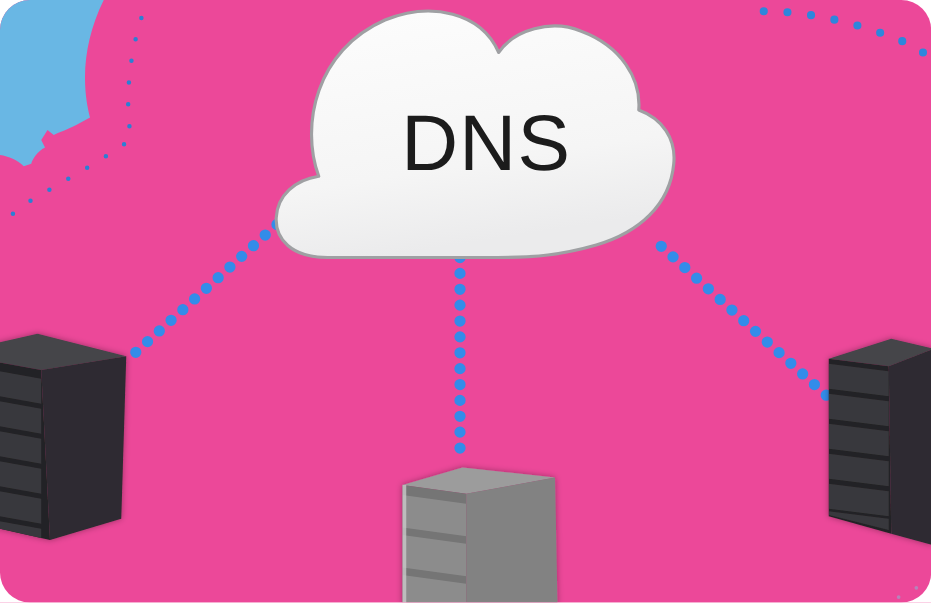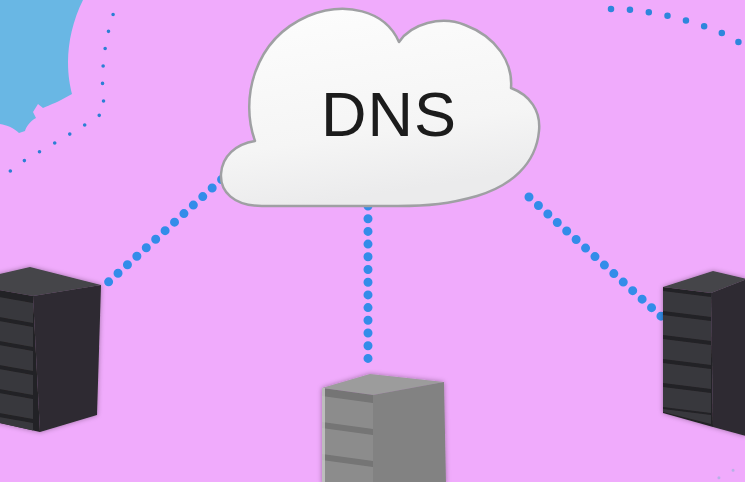--- a/index.html
+++ b/index.html
@@ -1,22 +1,23 @@
 <!DOCTYPE html>
 <html><head>
 <meta charset="utf-8">
 <style>
   html, body { margin: 0; padding: 0; background: #ffffff; }
   .stage {
     position: relative;
     width: 745px;
     height: 482px;
     overflow: hidden;
-    background: #f0abfc;
+    background: #ec4899;
     font-family: "Liberation Sans", sans-serif;
+    border-radius: 24px;
   }
   svg { display: block; }
   .dns-label {
     font-family: "Liberation Sans", "DejaVu Sans", sans-serif;
     font-weight: 400;
     letter-spacing: 1px;
   }
   .dotline { fill: none; stroke-linecap: round; }
 </style>
 </head>

